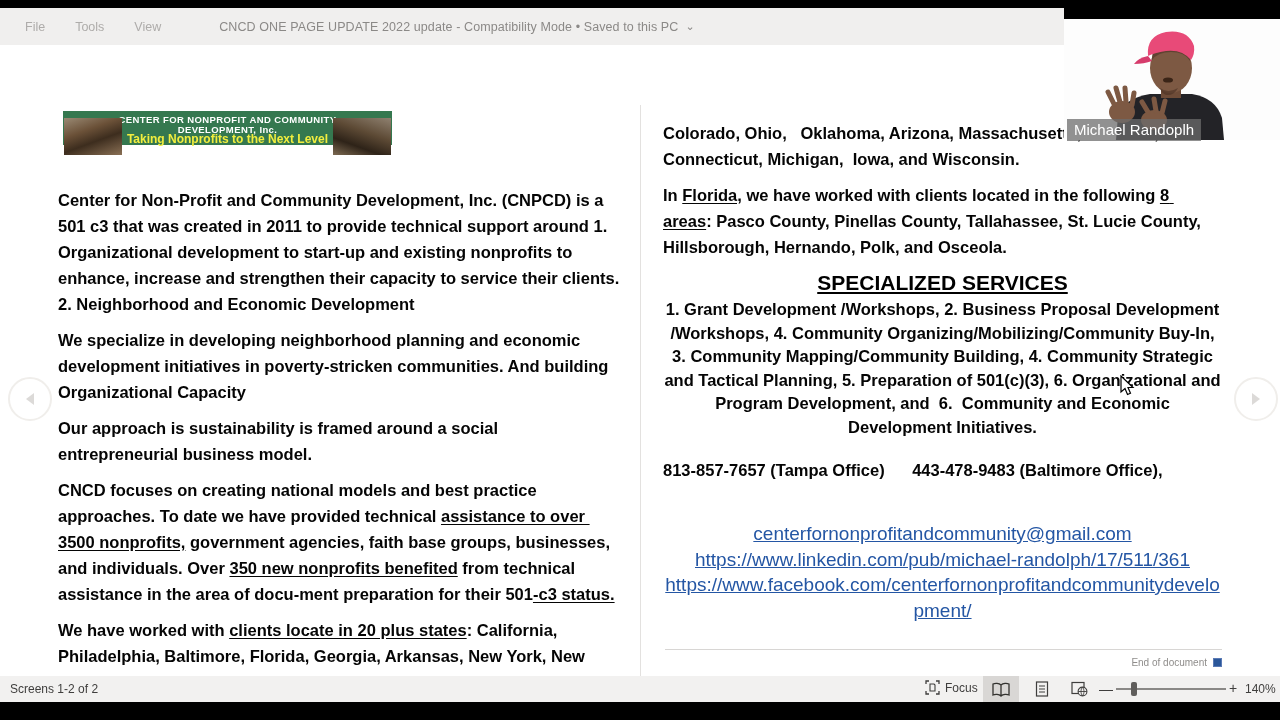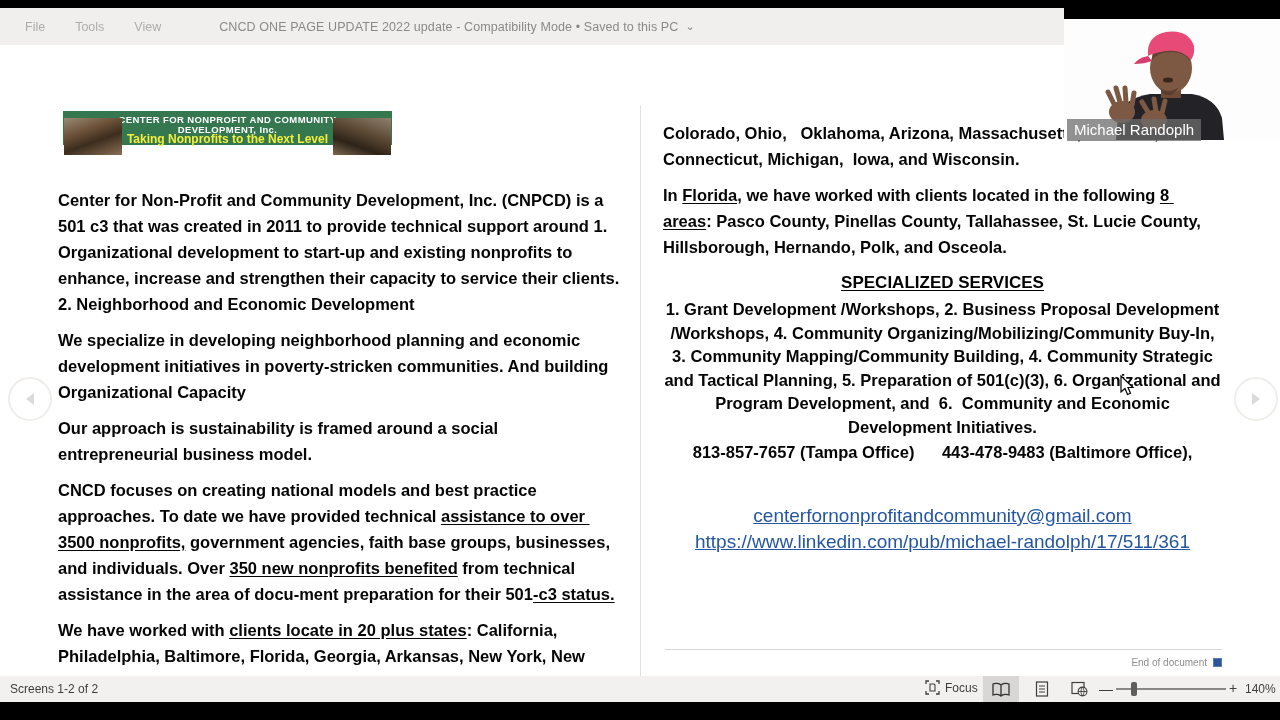--- a/index.html
+++ b/index.html
@@ -37,24 +37,24 @@
                 background:linear-gradient(160deg,#9a8a74 0%,#6b5138 35%,#3d2d1e 60%,#8a7055 100%); }
   .logo-photo.right { background:linear-gradient(200deg,#8f8170 0%,#5d4a35 40%,#2e2318 70%,#7d6a52 100%); }
 
   
   .left-col  { position:absolute; left:58px;  top:142px; width:562px; }
   .right-col { position:absolute; left:663px; top:75px;  width:559px; }
   .para { font-size:16.5px; font-weight:bold; color:#050505; line-height:26px;
           margin-bottom:10px; white-space:pre-wrap; }
   .para .u { text-decoration:underline; text-underline-offset:2px; }
   .centered { text-align:center; }
-  .services-heading { font-size:17px; font-weight:bold; text-decoration:underline;
+  .services-heading { font-size:21px; font-weight:bold; text-decoration:underline;
                       text-underline-offset:2px; text-align:center; line-height:26px; margin-bottom:2px; }
   .services-para { line-height:23.5px; margin-bottom:0; }
-  .phones { text-align:center; }
+  .phones { margin-top:18px; text-align:left; }
   .links-block { margin-top:38px; text-align:center; font-family:Liberation Sans, sans-serif;
                  font-size:19px; line-height:25.5px; font-weight:normal; }
   .doc-link { display:block; color:#2456a4; text-decoration:underline; word-break:break-all; cursor:pointer; }
 
   .end-rule { position:absolute; left:665px; top:604px; width:557px; height:1px; background:#d8d6d4; }
   .end-of-doc { position:absolute; top:612px; left:1064px; width:158px; text-align:right;
                 font-size:10px; color:#8f8d8b; }
   .end-square { display:inline-block; width:9px; height:9px; background:#2b579a;
                 border:1px solid #5a7ab5; margin-left:6px; vertical-align:-1px; }
 
@@ -135,20 +135,21 @@
 
     <div class="right-col">
       <p class="para"><span>Colorado, Ohio,   Oklahoma, Arizona, Massachusetts, Alabama, Connecticut, Michigan,  Iowa, and Wisconsin.</span></p>
       <p class="para"><span>In </span><span class="u">Florida,</span><span> we have worked with clients located in the following </span><span class="u">8 areas</span><span>: Pasco County, Pinellas County, Tallahassee, St. Lucie County, Hillsborough, Hernando, Polk, and Osceola.</span></p>
       <div class="services-heading">SPECIALIZED SERVICES</div>
       <p class="para services-para centered"><span>1. Grant Development /Workshops, 2. Business Proposal Development /Workshops, 4. Community Organizing/Mobilizing/Community Buy-In, 3. Community Mapping/Community Building, 4. Community Strategic and Tactical Planning, 5. Preparation of 501(c)(3), 6. Organizational and Program Development, and  6.  Community and Economic Development Initiatives.</span></p>
       <p class="para phones"><span>813-857-7657 (Tampa Office)      443-478-9483 (Baltimore Office),</span></p>
       <div class="links-block">
         <span class="doc-link">centerfornonprofitandcommunity@gmail.com</span>
         <span class="doc-link">https://www.linkedin.com/pub/michael-randolph/17/511/361</span>
+        <span class="doc-link">https://www.facebook.com/centerfornonprofitandcommunitydevelopment/</span>
       </div>
     </div>
 
     <div class="end-rule"></div>
     <div class="end-of-doc">
       <span>End of document</span><span class="end-square"></span>
     </div>
 
     <div class="mouse-cursor">
       <svg width="16" height="22" viewBox="0 0 16 22">

